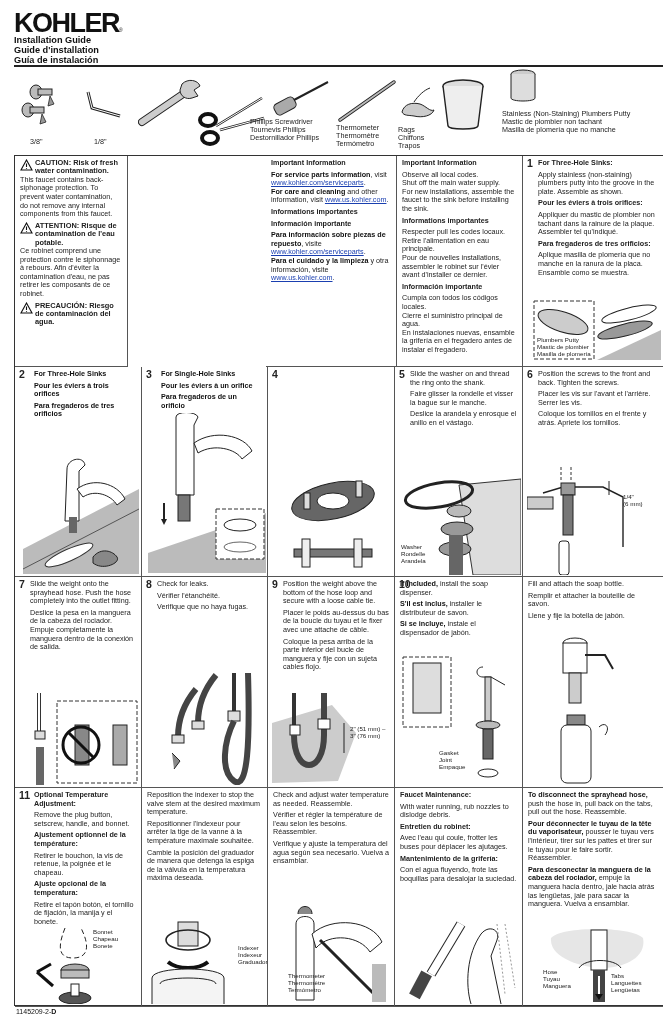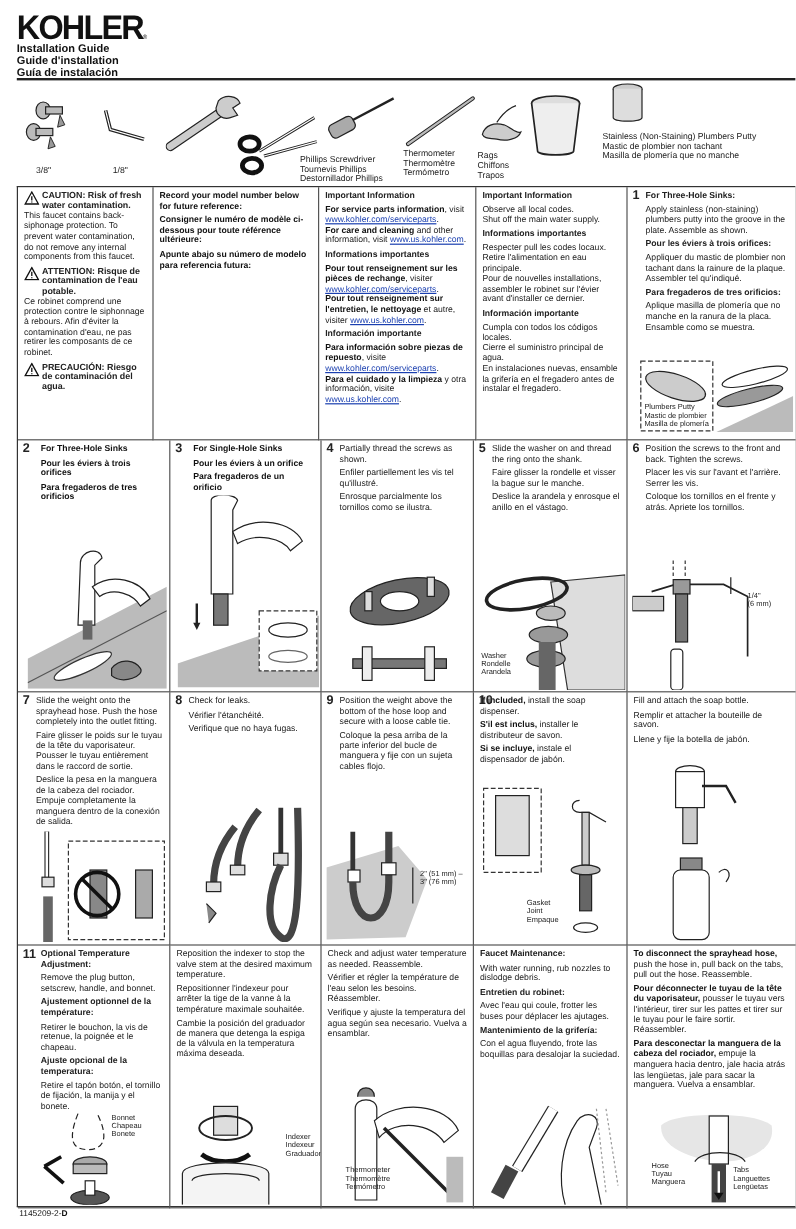--- a/index.html
+++ b/index.html
@@ -59,21 +59,21 @@
   <svg class="ill" style="left:182px;top:22px" width="70" height="58" viewBox="0 0 70 58">
       <path d="M20 36l46-28M24 40l44-12" stroke="#222" stroke-width="2.5"></path>
       <path d="M20 36l46-28M24 40l44-12" stroke="#fff" stroke-width="1"></path>
       <ellipse cx="12" cy="30" rx="8" ry="6" fill="none" stroke="#111" stroke-width="4"></ellipse>
       <ellipse cx="14" cy="48" rx="8" ry="6" fill="none" stroke="#111" stroke-width="4"></ellipse>
     </svg>
   <svg class="ill" style="left:258px;top:10px" width="60" height="40" viewBox="0 0 60 40">
       <rect x="2" y="22" width="22" height="12" rx="4" transform="rotate(-28 13 28)" fill="#aaa" stroke="#222"></rect>
       <path d="M22 22l34-18" stroke="#222" stroke-width="2"></path>
     </svg>
-  <div class="tool-label" style="left:236px;top:61px">
+  <div class="tool-label" style="left:236px;top:50px">
       <div>Phillips Screwdriver</div>
       <div>Tournevis Phillips</div>
       <div>Destornillador Phillips</div>
     </div>
   <svg class="ill" style="left:322px;top:10px" width="62" height="46" viewBox="0 0 62 46">
       <path d="M4 42l54-38" stroke="#222" stroke-width="3.5" stroke-linecap="round"></path>
       <path d="M4 42l54-38" stroke="#bbb" stroke-width="1.8" stroke-linecap="round"></path>
     </svg>
   <div class="tool-label" style="left:322px;top:56px">
       <div>Thermometer</div>
@@ -125,38 +125,32 @@
     <p>Ce robinet comprend une protection contre le siphonnage à rebours. Afin d'éviter la contamination d'eau, ne pas retirer les composants de ce robinet.</p>
     <div class="warn">
         <svg width="13" height="12" viewBox="0 0 13 12">
           <path d="M6.5 1L12 11H1z" fill="none" stroke="#111" stroke-width="1.1"></path>
           <path d="M6.5 4.5v3.5M6.5 9v.8" stroke="#111" stroke-width="1.1"></path>
         </svg>
         <span>PRECAUCIÓN: Riesgo de contaminación del agua.</span>
       </div>
   </div>
 
-  <div class="cell" style="left:113px;top:0;width:138px;height:211px;">
-    <p class="b">Record your model number below for future reference:</p>
-    <p class="b">Consigner le numéro de modèle ci-dessous pour toute référence ultérieure:</p>
-    <p class="b">Apunte abajo su número de modelo para referencia futura:</p>
-  </div>
 
   <div class="cell" style="left:251px;top:0;width:131px;height:211px;">
     <div class="hd">Important Information</div>
     <p><span class="b">For service parts information</span><span>, visit </span><a class="lnk">www.kohler.com/serviceparts</a>.<br><span class="b">For care and cleaning</span><span> and other information, visit </span><a class="lnk">www.us.kohler.com</a>.</p>
     <div class="hd">Informations importantes</div>
-    <p><span class="b">Pour tout renseignement sur les pièces de rechange</span><span>, visiter </span><a class="lnk">www.kohler.com/serviceparts</a>.<br><span class="b">Pour tout renseignement sur l'entretien, le nettoyage</span><span> et autre, visiter </span><a class="lnk">www.us.kohler.com</a>.</p>
     <div class="hd">Información importante</div>
     <p><span class="b">Para información sobre piezas de repuesto</span><span>, visite </span><a class="lnk">www.kohler.com/serviceparts</a>.<br><span class="b">Para el cuidado y la limpieza</span><span> y otra información, visite </span><a class="lnk">www.us.kohler.com</a>.</p>
   </div>
 
   <div class="cell" style="left:382px;top:0;width:126px;height:211px;">
     <div class="hd">Important Information</div>
-    <p><span>Observe all local codes.</span><br><span>Shut off the main water supply.</span><br></p>
+    <p><span>Observe all local codes.</span><br><span>Shut off the main water supply.</span><br><span>For new installations, assemble the faucet to the sink before installing the sink.</span></p>
     <div class="hd">Informations importantes</div>
     <p><span>Respecter pull les codes locaux.</span><br><span>Retire l'alimentation en eau principale.</span><br><span>Pour de nouvelles installations, assembler le robinet sur l'évier avant d'installer ce dernier.</span></p>
     <div class="hd">Información importante</div>
     <p><span>Cumpla con todos los códigos locales.</span><br><span>Cierre el suministro principal de agua.</span><br><span>En instalaciones nuevas, ensamble la grifería en el fregadero antes de instalar el fregadero.</span></p>
   </div>
 
   <div class="cell" style="left:508px;top:0;width:141px;height:211px;">
     <span class="stepnum">1</span>
     <div class="stepbody">
       <div class="hd">For Three-Hole Sinks:</div>
@@ -213,25 +207,20 @@
       <path d="M16 90v18" stroke="#222" stroke-width="2"></path>
         <path d="M13 106l3 6 3-6z" fill="#222"></path>
       <rect x="68" y="96" width="48" height="50" fill="#fff" stroke="#333" stroke-dasharray="4 2"></rect>
       <ellipse cx="92" cy="112" rx="16" ry="6" fill="none" stroke="#222"></ellipse>
       <ellipse cx="92" cy="134" rx="16" ry="5" fill="none" stroke="#666"></ellipse>
     </svg>
   </div>
 
   <div class="cell" style="left:253px;top:211px;width:127px;height:210px;">
     <span class="stepnum">4</span>
-    <div class="stepbody">
-      <p>Partially thread the screws as shown.</p>
-      <p>Enfiler partiellement les vis tel qu'illustré.</p>
-      <p>Enrosque parcialmente los tornillos como se ilustra.</p>
-    </div>
     <svg class="ill" style="left:20px;top:106px" width="90" height="100" viewBox="0 0 90 100">
       <ellipse cx="45" cy="28" rx="42" ry="18" fill="#666" stroke="#222" transform="rotate(-12 45 28)"></ellipse>
       <ellipse cx="45" cy="28" rx="16" ry="8" fill="#fff" stroke="#222"></ellipse>
       <rect x="16" y="20" width="6" height="16" fill="#ddd" stroke="#222"></rect>
       <rect x="68" y="8" width="6" height="16" fill="#ddd" stroke="#222"></rect>
       <rect x="6" y="76" width="78" height="8" fill="#777" stroke="#222"></rect>
       <rect x="14" y="66" width="8" height="28" fill="#eee" stroke="#222"></rect>
       <rect x="66" y="66" width="8" height="28" fill="#eee" stroke="#222"></rect>
     </svg>
   </div>
@@ -277,21 +266,20 @@
     <div class="small-lbl" style="left:100px;top:126px">
         <div>1/4"</div>
         <div>(6 mm)</div>
       </div>
   </div>
 
   <div class="cell" style="left:0;top:421px;width:127px;height:211px;">
     <span class="stepnum">7</span>
     <div class="stepbody">
       <p>Slide the weight onto the sprayhead hose. Push the hose completely into the outlet fitting.</p>
-      <p>Faire glisser le poids sur le tuyau de la tête du vaporisateur. Pousser le tuyau entièrement dans le raccord de sortie.</p>
       <p>Deslice la pesa en la manguera de la cabeza del rociador. Empuje completamente la manguera dentro de la conexión de salida.</p>
     </div>
     <svg class="ill" style="left:8px;top:114px" width="116" height="96" viewBox="0 0 116 96">
       <path d="M16 2v40" stroke="#333" stroke-width="4"></path>
         <path d="M16 2v40" stroke="#fff" stroke-width="2"></path>
       <rect x="12" y="40" width="10" height="8" fill="#ddd" stroke="#222"></rect>
       <rect x="13" y="56" width="8" height="38" fill="#666"></rect>
       <rect x="34" y="10" width="80" height="82" fill="#fff" stroke="#333" stroke-dasharray="4 2"></rect>
       <rect x="52" y="34" width="14" height="40" fill="#888" stroke="#222"></rect>
       <circle cx="58" cy="54" r="18" fill="none" stroke="#111" stroke-width="3"></circle>
@@ -315,20 +303,21 @@
       <rect x="80" y="38" width="12" height="10" fill="#ddd" stroke="#222"></rect>
       <path d="M86 48c-10 20-14 50 0 60s16-40 14-108" stroke="#444" stroke-width="6" fill="none"></path>
       <path d="M24 80l8 8-6 8" fill="#888" stroke="#222"></path>
     </svg>
   </div>
 
   <div class="cell" style="left:253px;top:421px;width:127px;height:211px;">
     <span class="stepnum">9</span>
     <div class="stepbody">
       <p>Position the weight above the bottom of the hose loop and secure with a loose cable tie.</p>
+      <p>Placer le poids au-dessus du bas de la boucle du tuyau et le fixer avec une attache de câble.</p>
       <p>Coloque la pesa arriba de la parte inferior del bucle de manguera y fije con un sujeta cables flojo.</p>
     </div>
     <svg class="ill" style="left:4px;top:116px" width="120" height="92" viewBox="0 0 120 92">
       <polygon points="0,30 60,12 84,40 66,88 0,90" fill="#ccc"></polygon>
       <path d="M22 0v34" stroke="#333" stroke-width="4"></path>
       <rect x="18" y="32" width="10" height="10" fill="#fff" stroke="#222"></rect>
       <path d="M22 42c0 40 30 40 30 0V0" stroke="#444" stroke-width="6" fill="none"></path>
       <rect x="46" y="26" width="12" height="10" fill="#fff" stroke="#222"></rect>
       <path d="M72 30v30" stroke="#222"></path>
     </svg>

